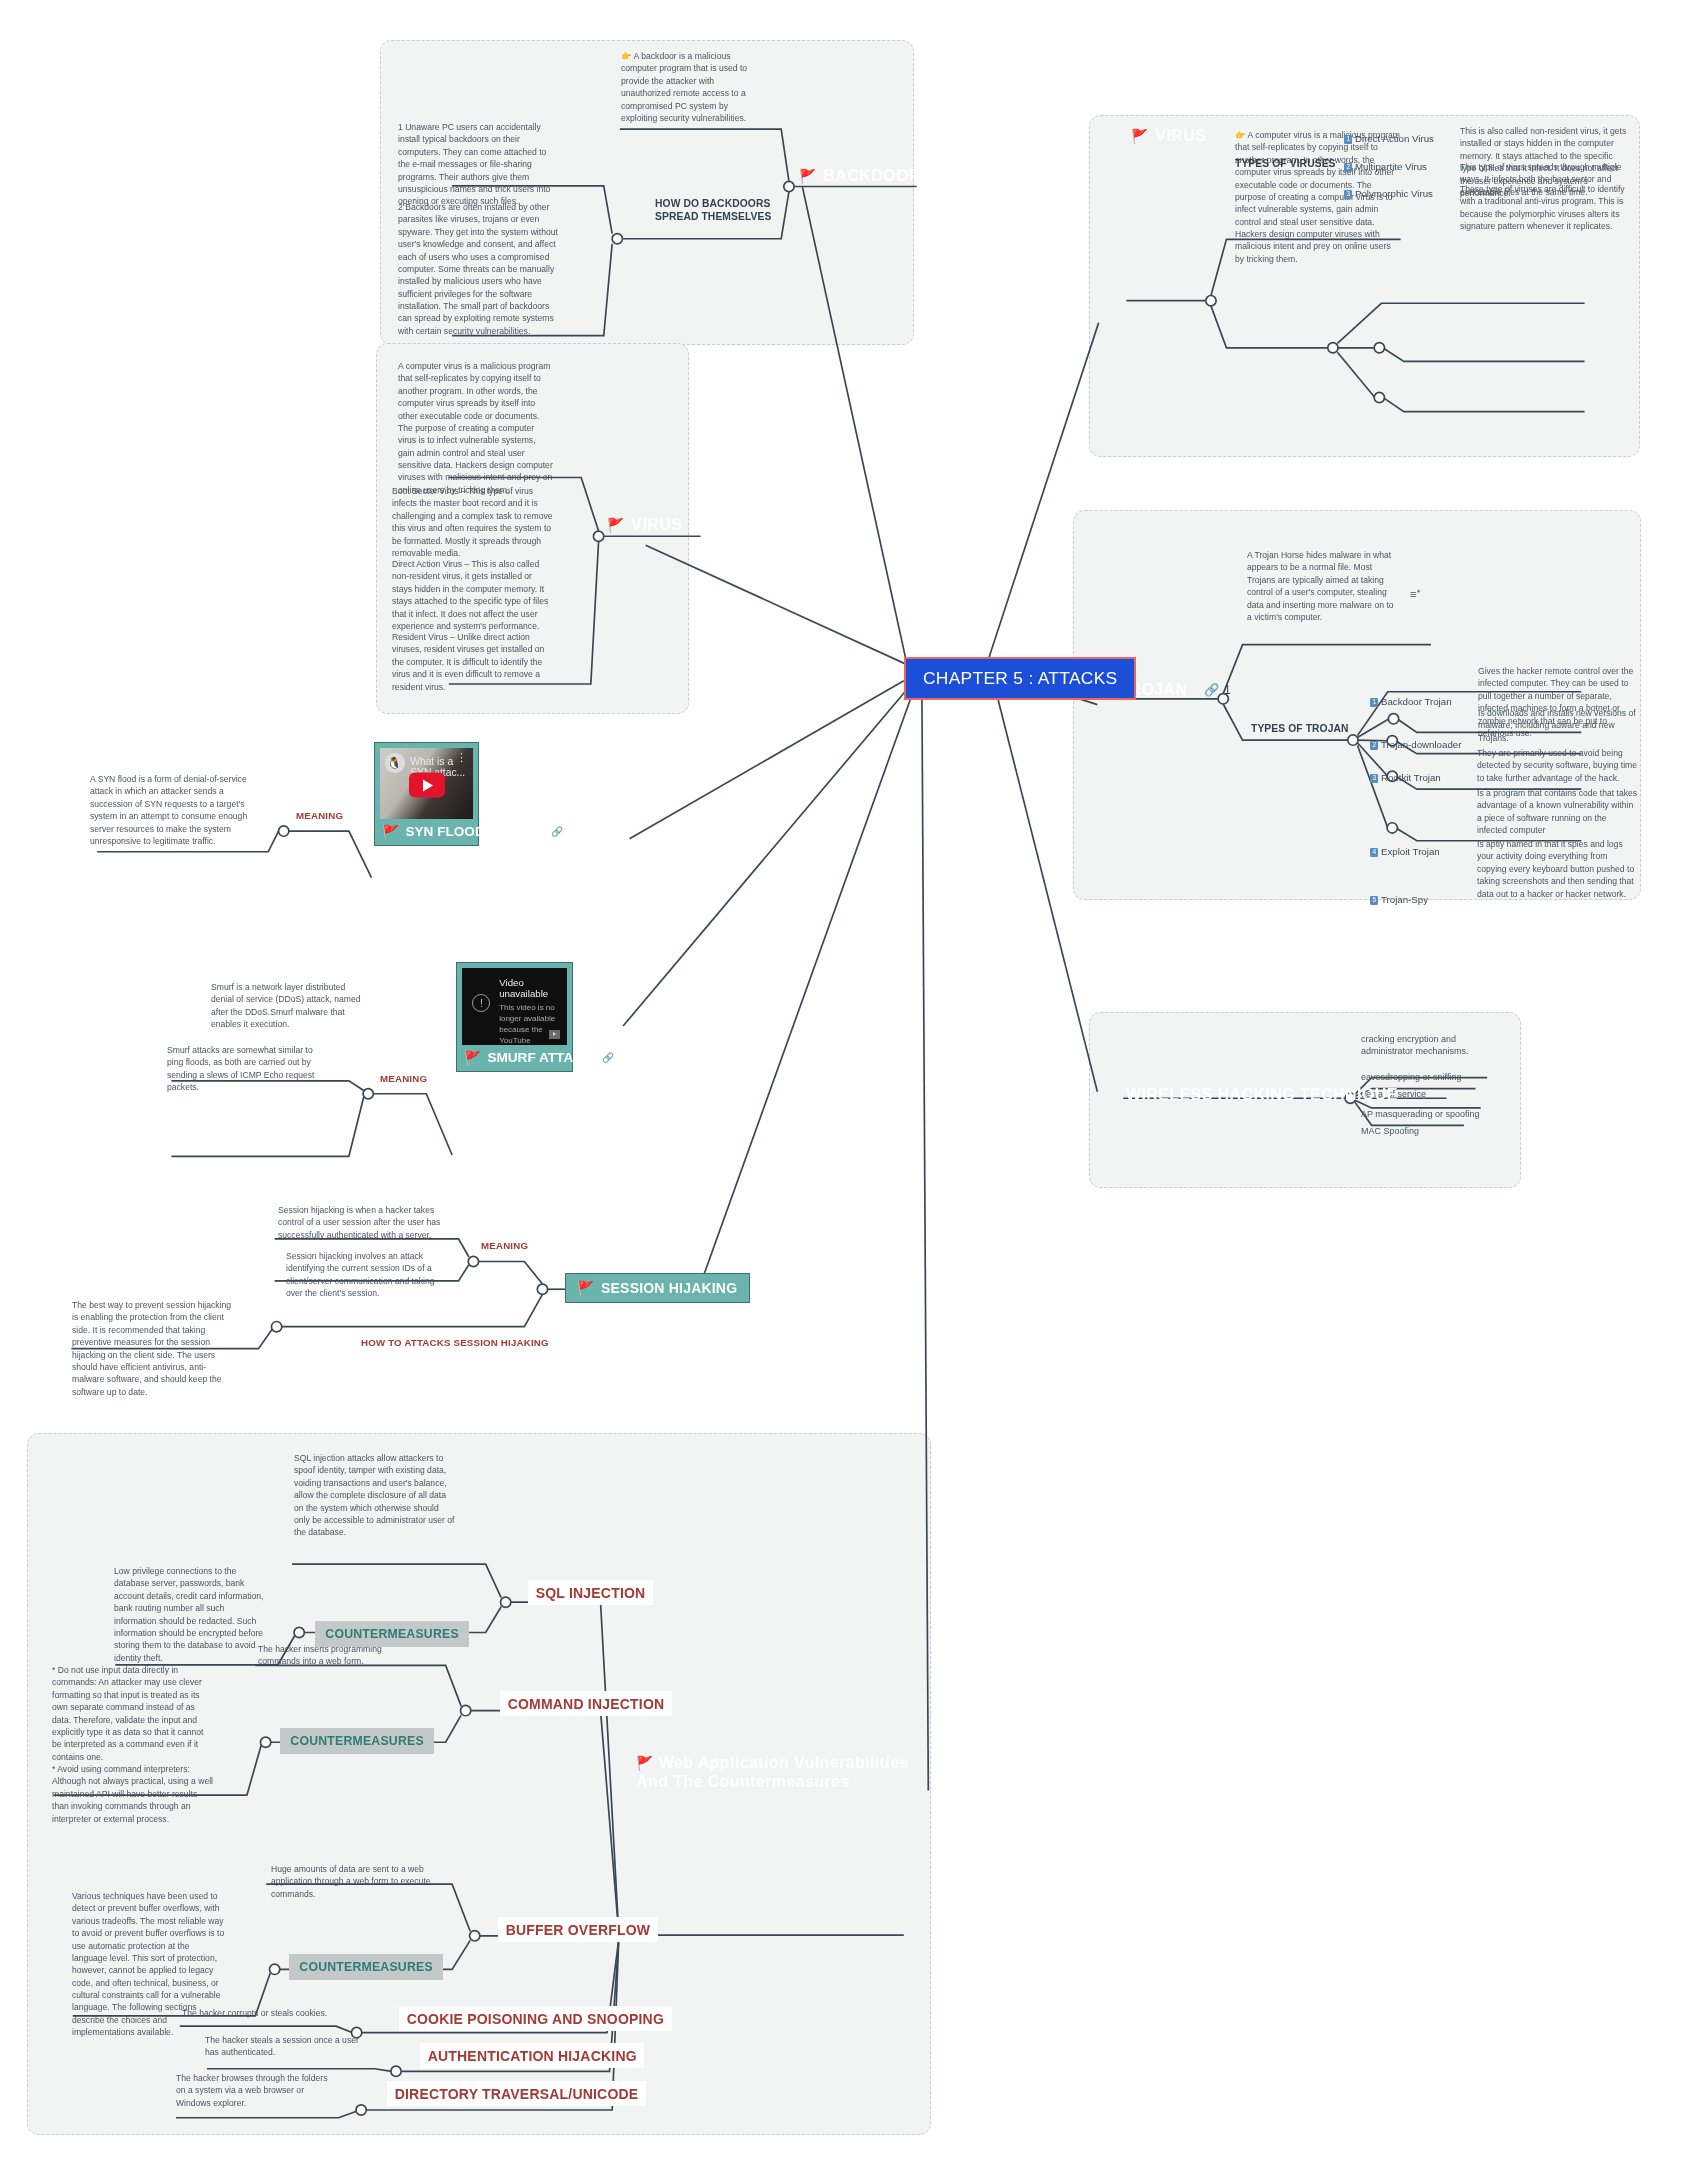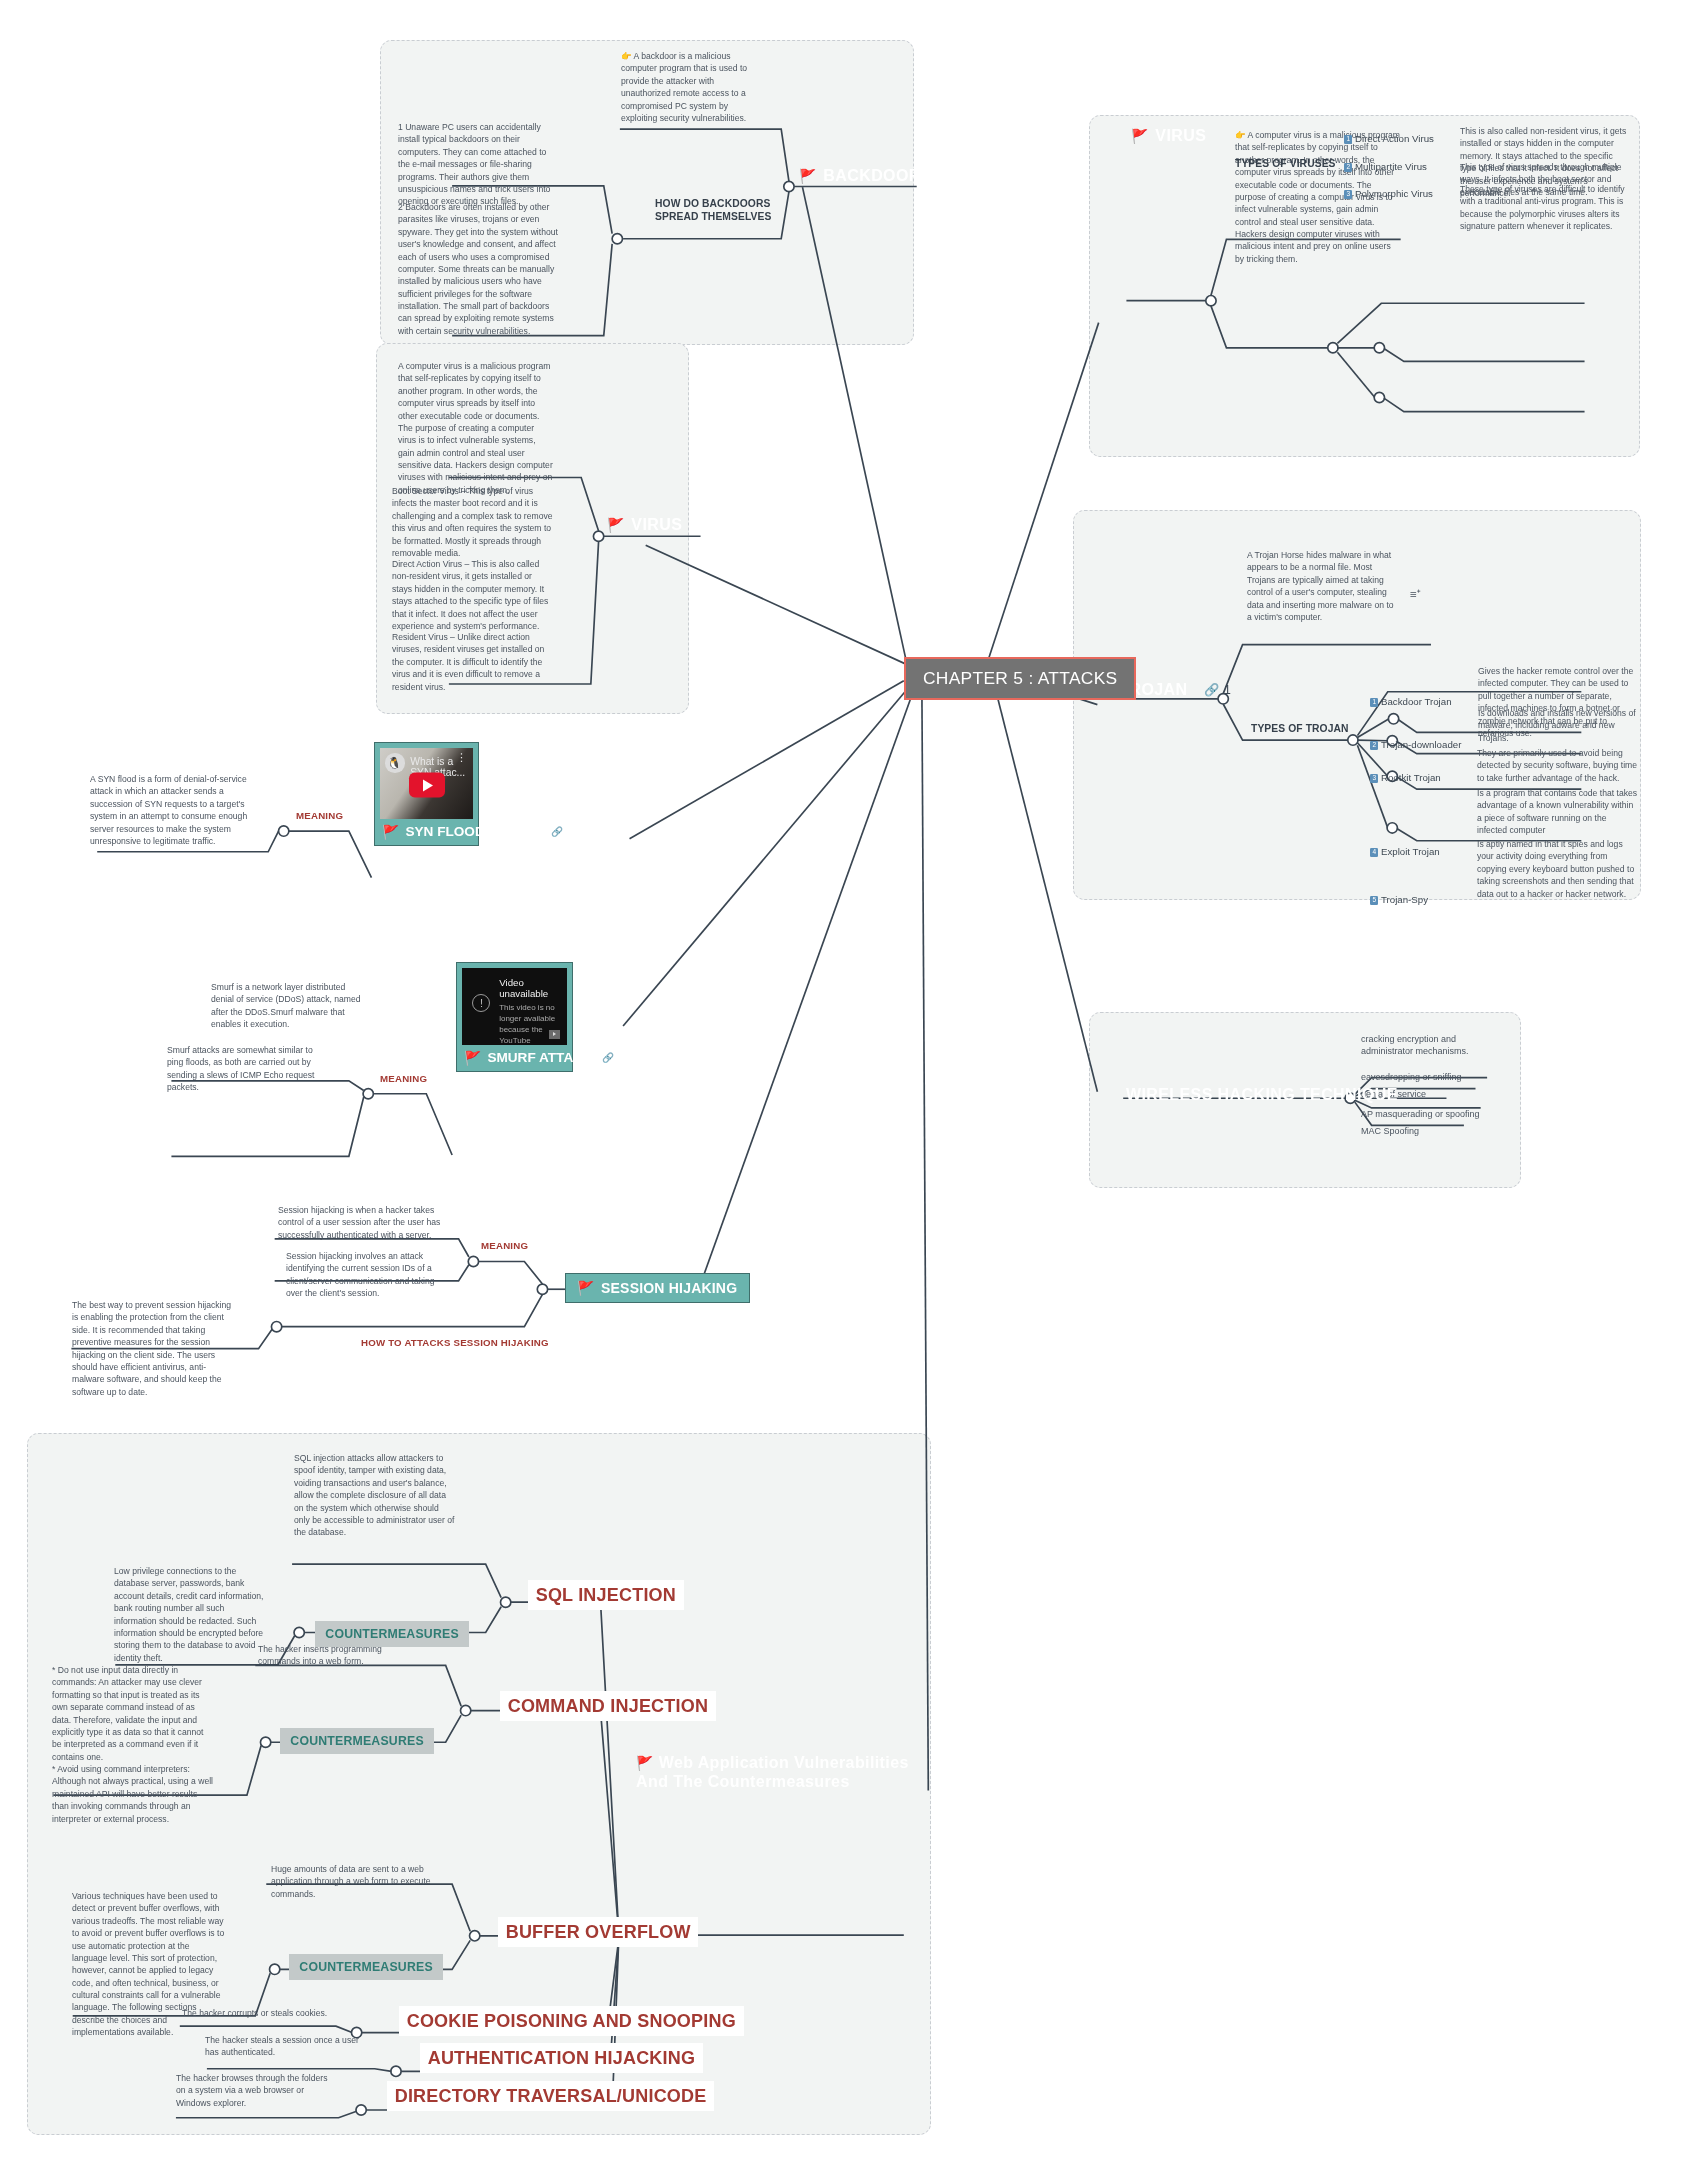--- a/index.html
+++ b/index.html
@@ -19,21 +19,21 @@
   .group {
     position:absolute;
     border:1.3px dashed #c9cdd2;
     border-radius:11.6px;
     background:#f2f4f3;
   }
 
   
   .central {
     position:absolute;
-    background:#737373;
+    background:#1d4ed8;
     border:2.6px solid #e8685c;
     color:#ffffff;
     font-size:17.4px;
     letter-spacing:0.3px;
     padding:9px 17px;
     white-space:nowrap;
     z-index:6;
   }
 
   
@@ -82,21 +82,21 @@
 
   
   .teal-box {
     position:absolute; z-index:5; background:#6ab4ae; border:1.9px solid #3f6e6b;
     color:#ffffff; font-weight:bold; font-size:14px; letter-spacing:0.2px;
     padding:5.8px 11.6px; white-space:nowrap; display:flex; align-items:center; gap:5.8px;
   }
 
   
   .red-label {
-    position:absolute; z-index:5; color:#a33a33; font-weight:bold; font-size:18px;
+    position:absolute; z-index:5; color:#a33a33; font-weight:bold; font-size:14px;
     letter-spacing:0.2px; white-space:nowrap;
   }
   .red-label.boxed { background:#ffffff; padding:4.5px 7.7px; }
 
   
   .gray-chip {
     position:absolute; z-index:5; background:#c3c9c9; color:#2f7c74; font-weight:bold;
     font-size:12.3px; letter-spacing:0.2px; padding:5.8px 10.3px; white-space:nowrap;
   }
 

